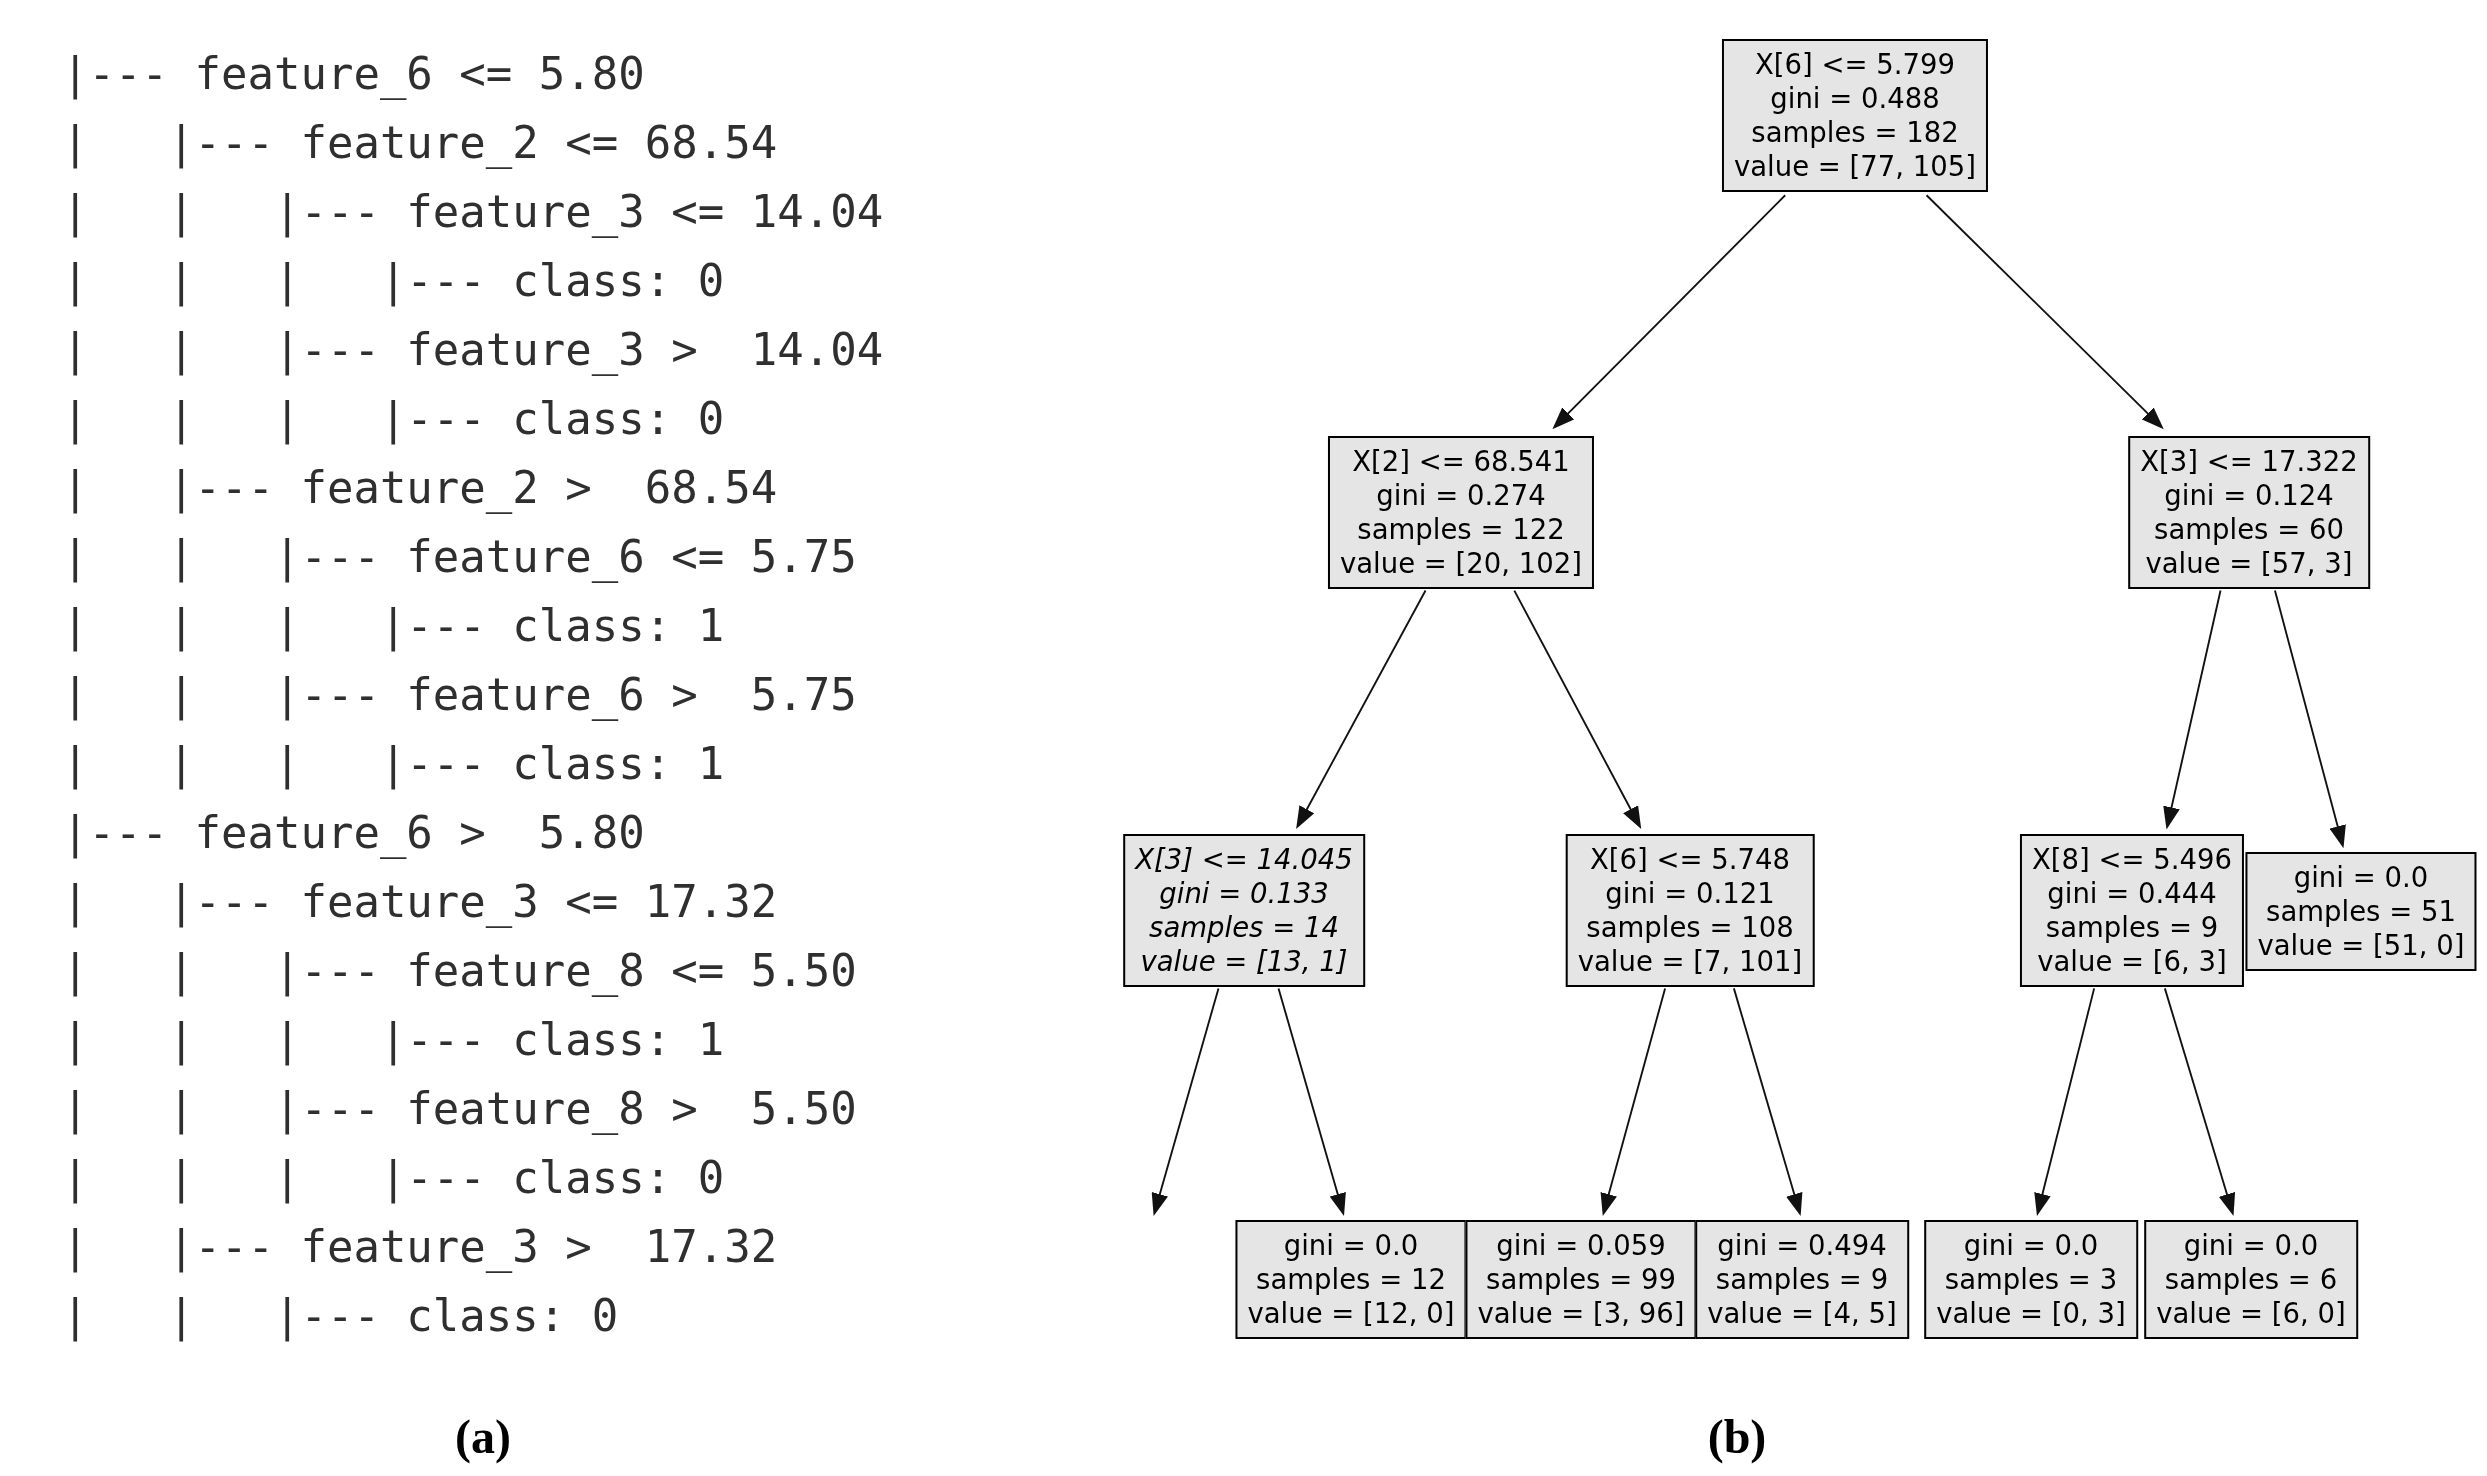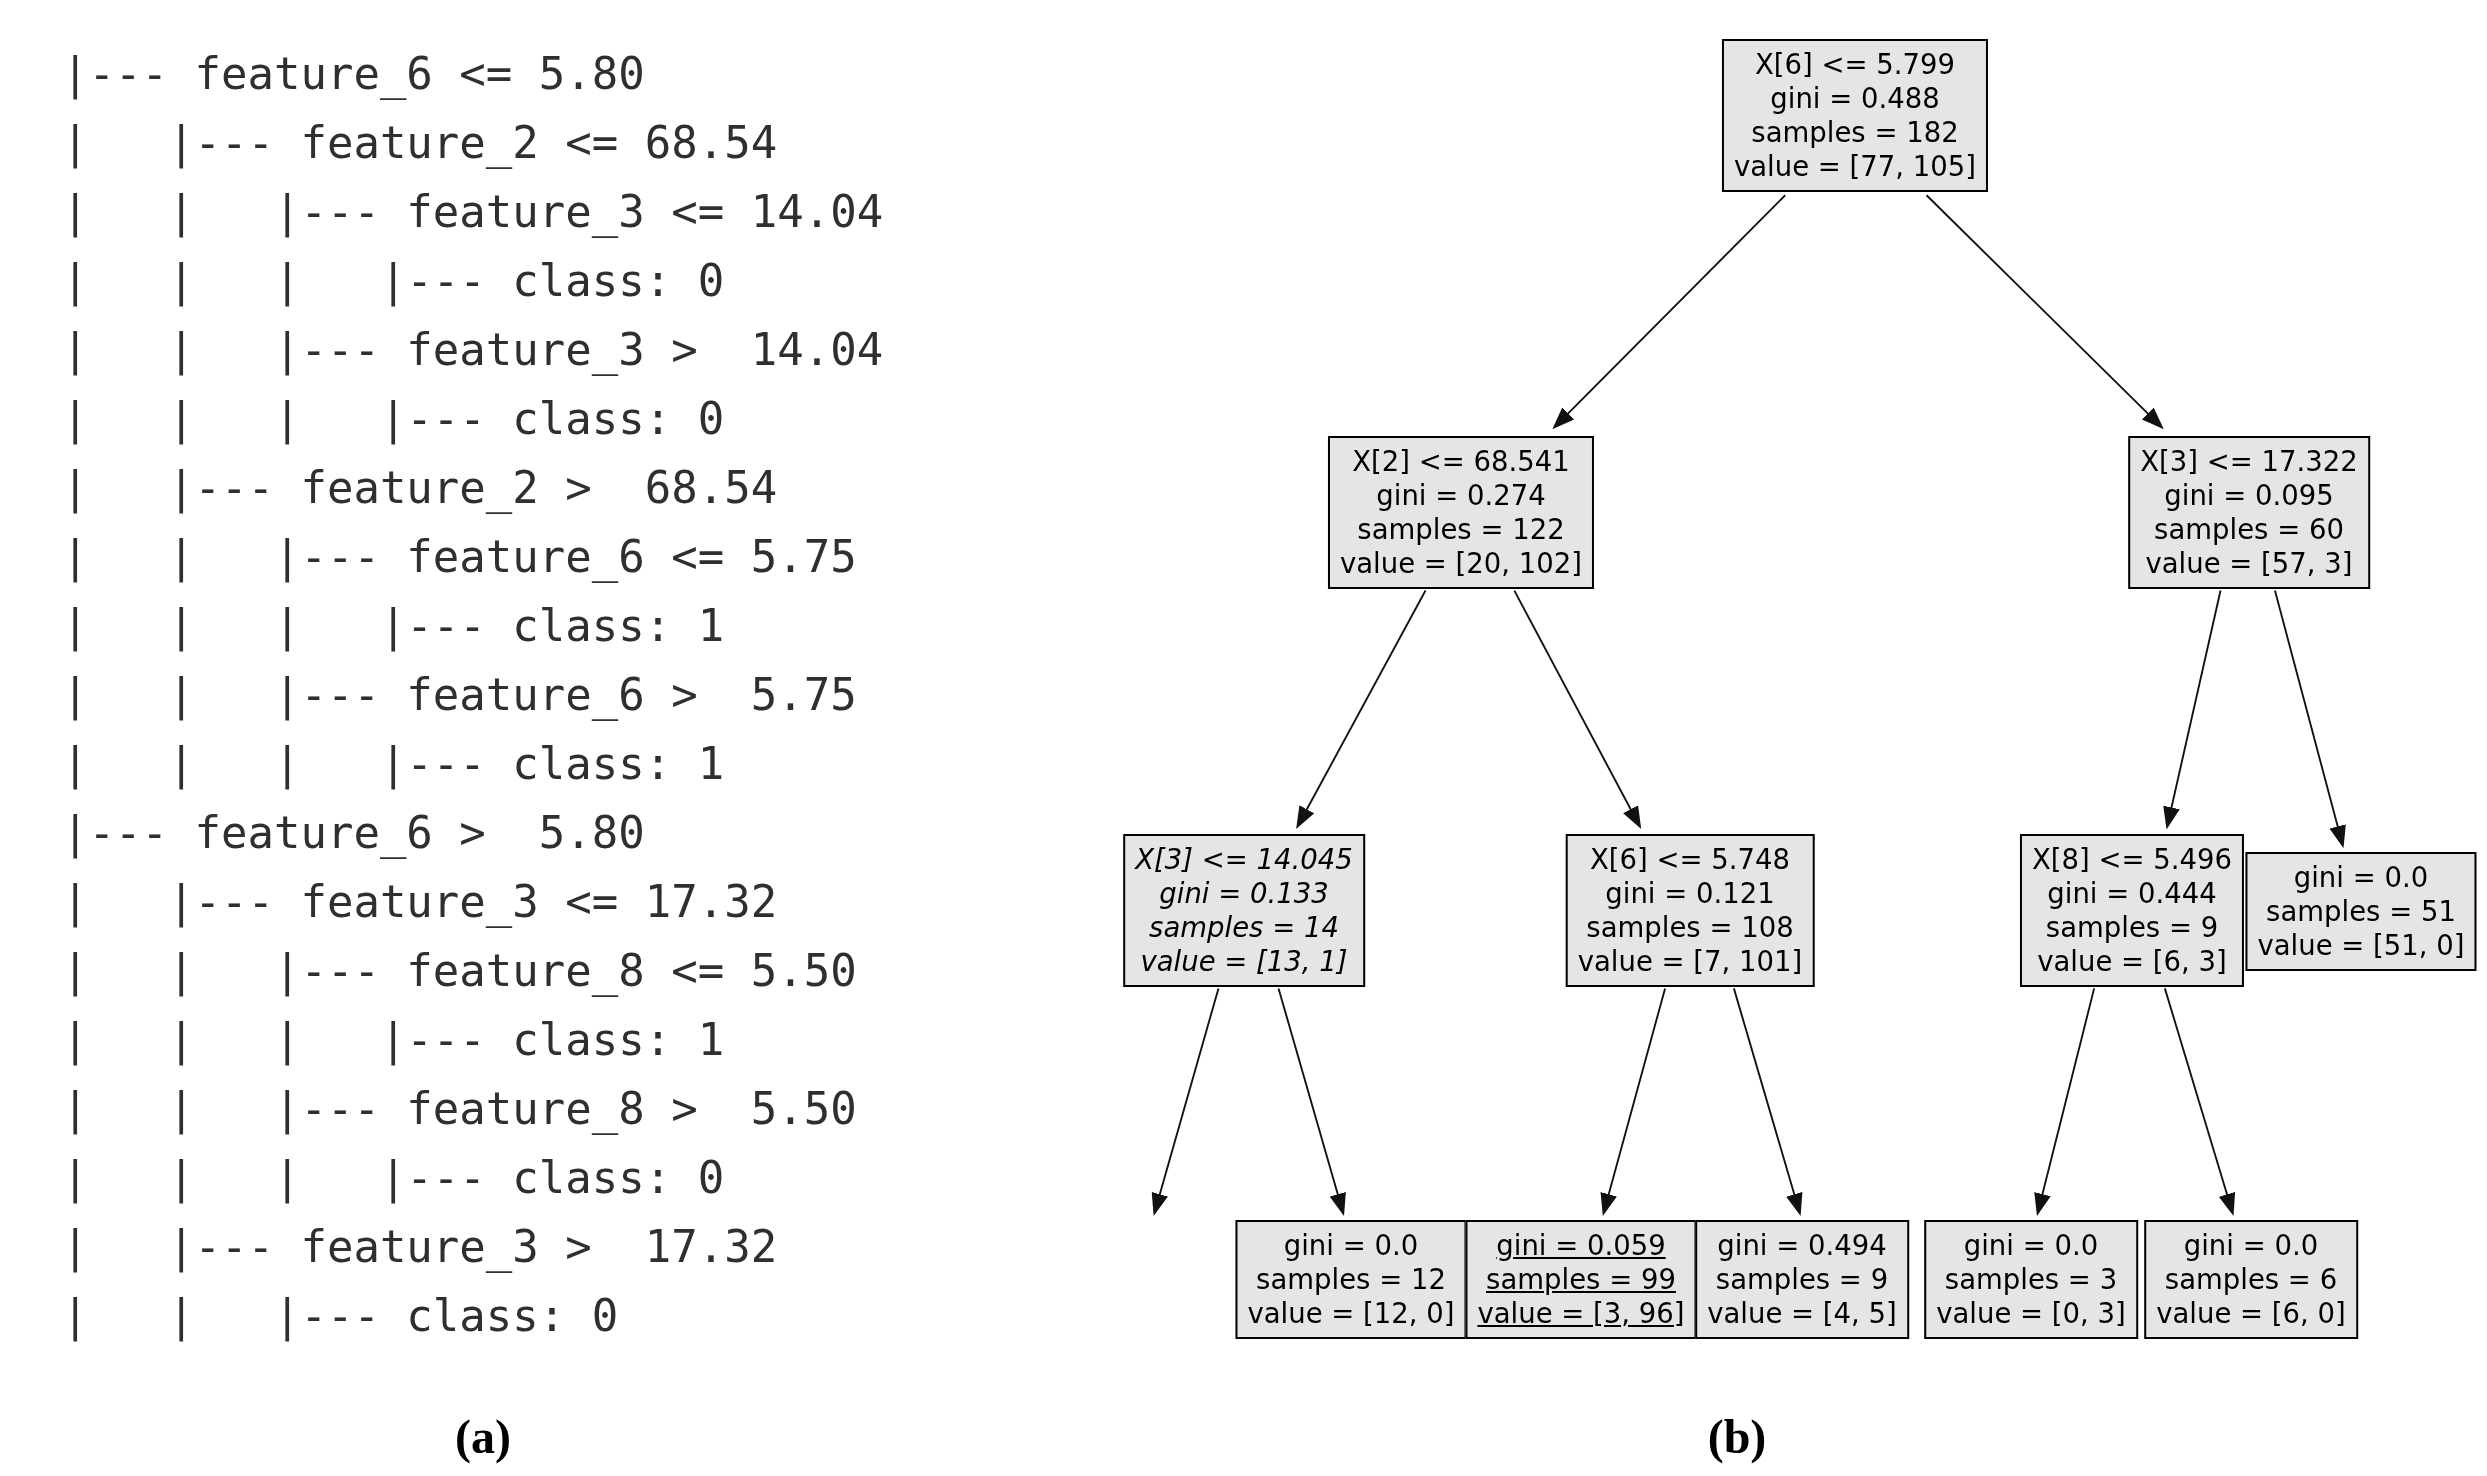--- a/index.html
+++ b/index.html
@@ -113,21 +113,21 @@
 
   <div class="gnode" style="left:1461px; top:436px;">
     <div>X[2] &lt;= 68.541</div>
     <div>gini = 0.274</div>
     <div>samples = 122</div>
     <div>value = [20, 102]</div>
   </div>
 
   <div class="gnode" style="left:2249px; top:436px;">
     <div>X[3] &lt;= 17.322</div>
-    <div>gini = 0.095</div>
+    <div>gini = 0.124</div>
     <div>samples = 60</div>
     <div>value = [57, 3]</div>
   </div>
 
   <div class="gnode" style="left:1244px; top:834px;font-style:italic;">
     <div>X[3] &lt;= 14.045</div>
     <div>gini = 0.133</div>
     <div>samples = 14</div>
     <div>value = [13, 1]</div>
   </div>
@@ -152,21 +152,21 @@
     <div>value = [51, 0]</div>
   </div>
 
 
   <div class="gnode" style="left:1351px; top:1220px;">
     <div>gini = 0.0</div>
     <div>samples = 12</div>
     <div>value = [12, 0]</div>
   </div>
 
-  <div class="gnode" style="left:1581px; top:1220px;text-decoration:underline;">
+  <div class="gnode" style="left:1581px; top:1220px;">
     <div>gini = 0.059</div>
     <div>samples = 99</div>
     <div>value = [3, 96]</div>
   </div>
 
   <div class="gnode" style="left:1802px; top:1220px;">
     <div>gini = 0.494</div>
     <div>samples = 9</div>
     <div>value = [4, 5]</div>
   </div>

